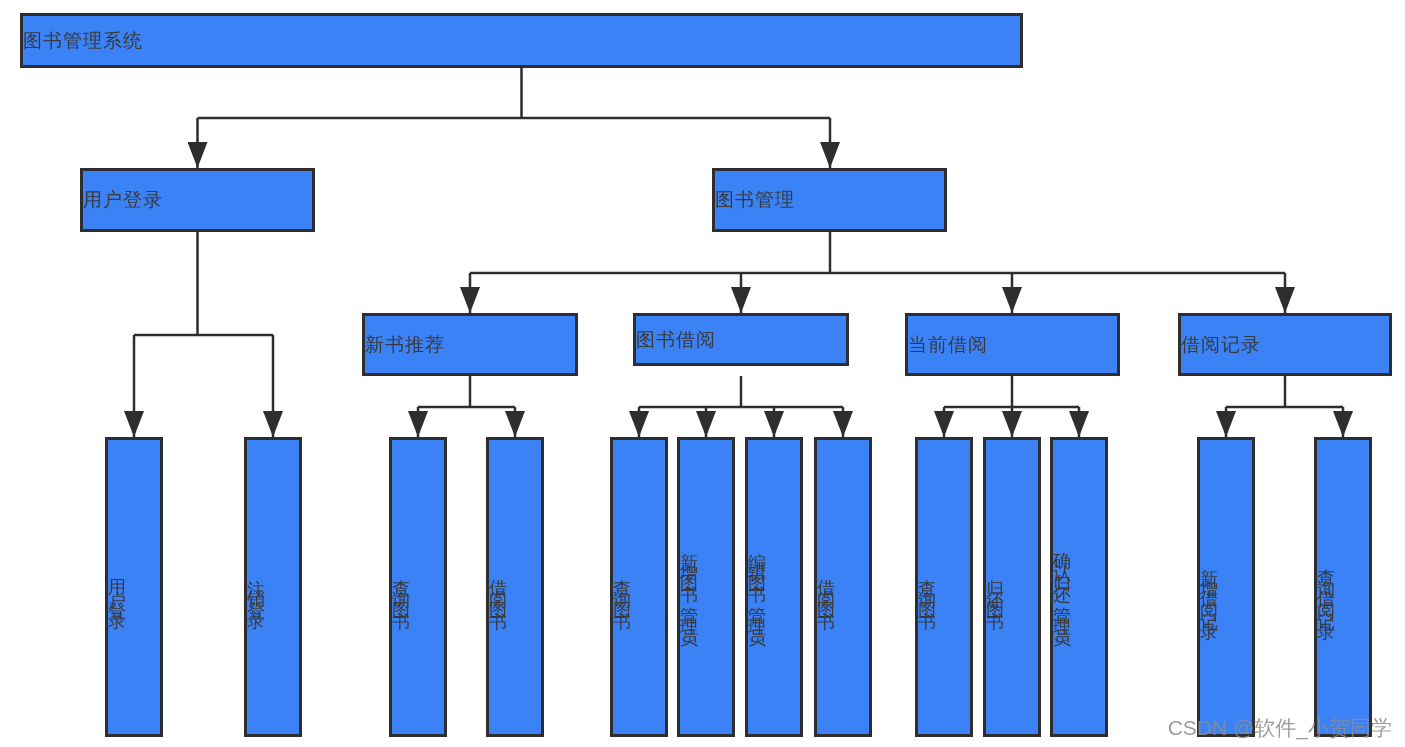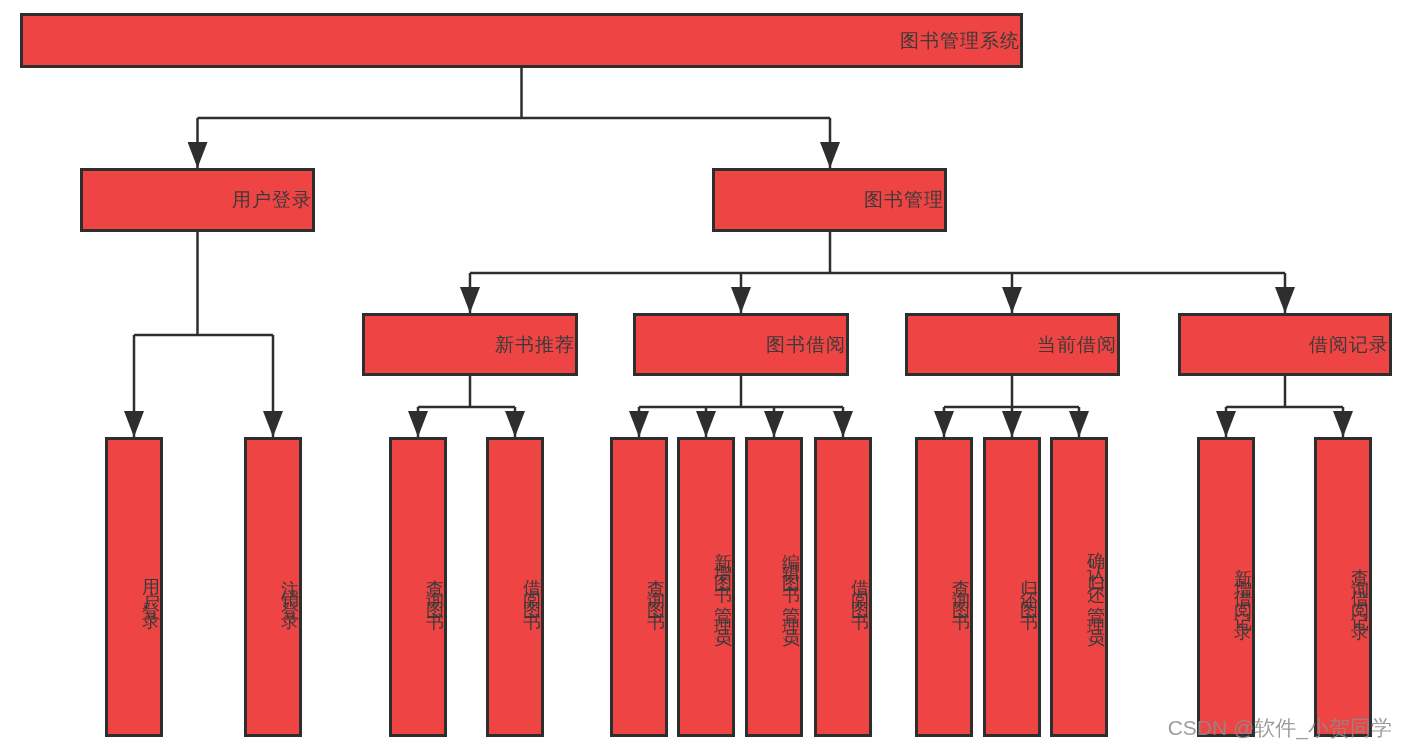--- a/index.html
+++ b/index.html
@@ -9,24 +9,24 @@
     background:#ffffff;
     font-family:"Liberation Sans", sans-serif;
     color:#333333;
     overflow:hidden;
   }
   .wires { position:absolute; left:0; top:0; z-index:1; pointer-events:none; }
   .box {
     position:absolute;
     box-sizing:border-box;
     border:3px solid #2e2e2e;
-    background:#ef4444;
+    background:#3b82f6;
     display:flex;
     align-items:center;
-    justify-content:flex-end;
+    justify-content:flex-start;
     z-index:2;
     color:#3a3a3a;
   }
   .hlabel { font-size:19px; letter-spacing:1px; }
   .leaf { width:58px; top:437px; height:300px; }
   .leaf .vtext {
     writing-mode:vertical-rl;
     line-height:1;
     font-size:18px;
     letter-spacing:11px;
@@ -102,21 +102,21 @@
   <div class="box hlabel" style="left:80px; top:168px; width:235px; height:64px;">
     <span>用户登录</span>
   </div>
   <div class="box hlabel" style="left:362px; top:313px; width:216px; height:63px;">
     <span>新书推荐</span>
   </div>
 
   <div class="box hlabel" style="left:712px; top:168px; width:235px; height:64px;">
     <span>图书管理</span>
   </div>
-  <div class="box hlabel" style="left:633px; top:313px; width:216px; height:63px;">
+  <div class="box hlabel" style="left:633px; top:313px; width:216px; height:53px;">
     <span>图书借阅</span>
   </div>
   <div class="box hlabel" style="left:905px; top:313px; width:215px; height:63px;">
     <span>当前借阅</span>
   </div>
   <div class="box hlabel" style="left:1178px; top:313px; width:214px; height:63px;">
     <span>借阅记录</span>
   </div>
 
   <div class="box leaf" style="left:105px;">

